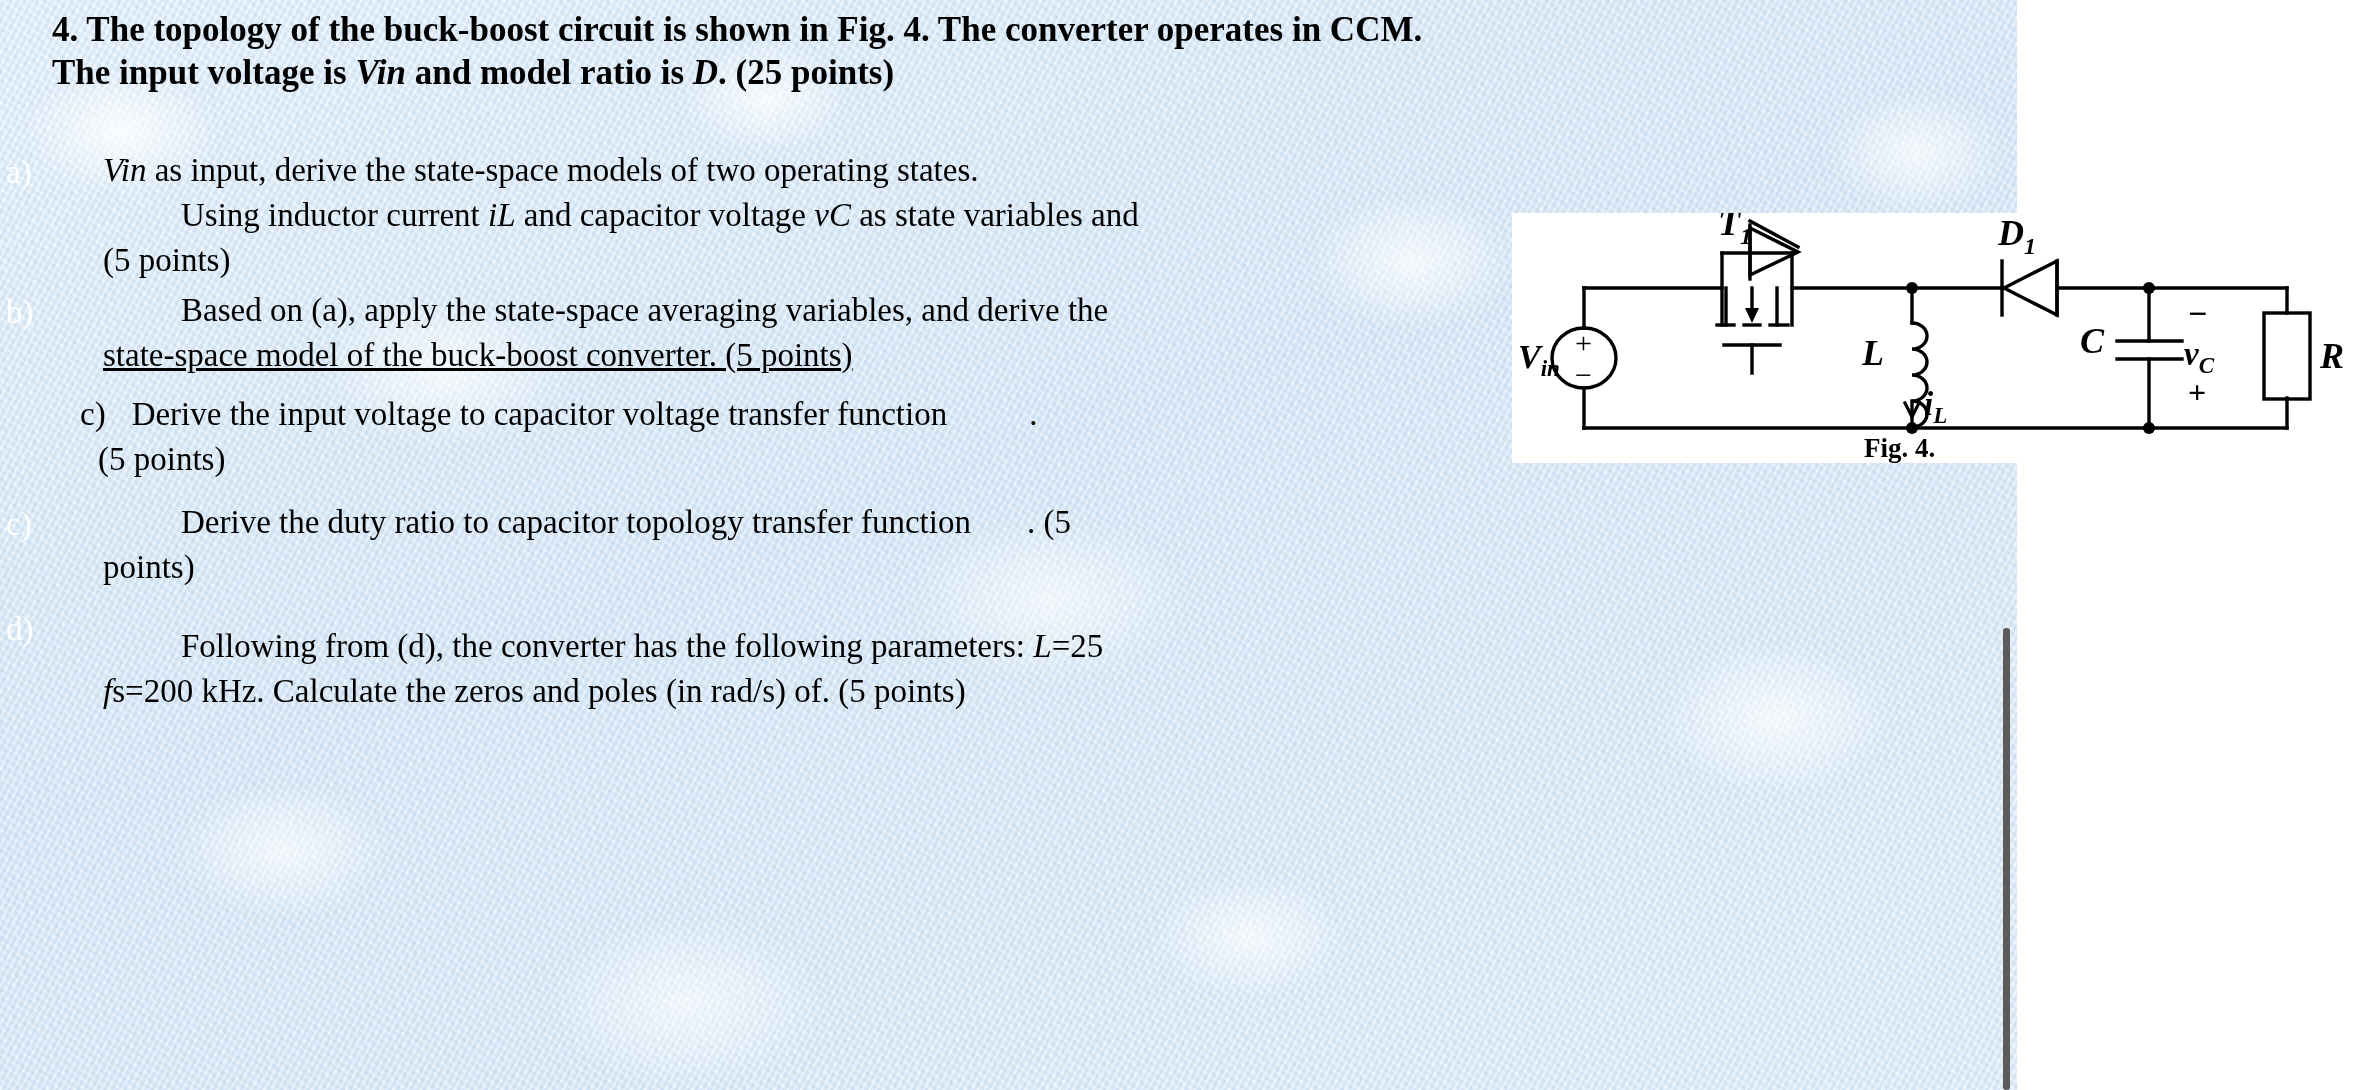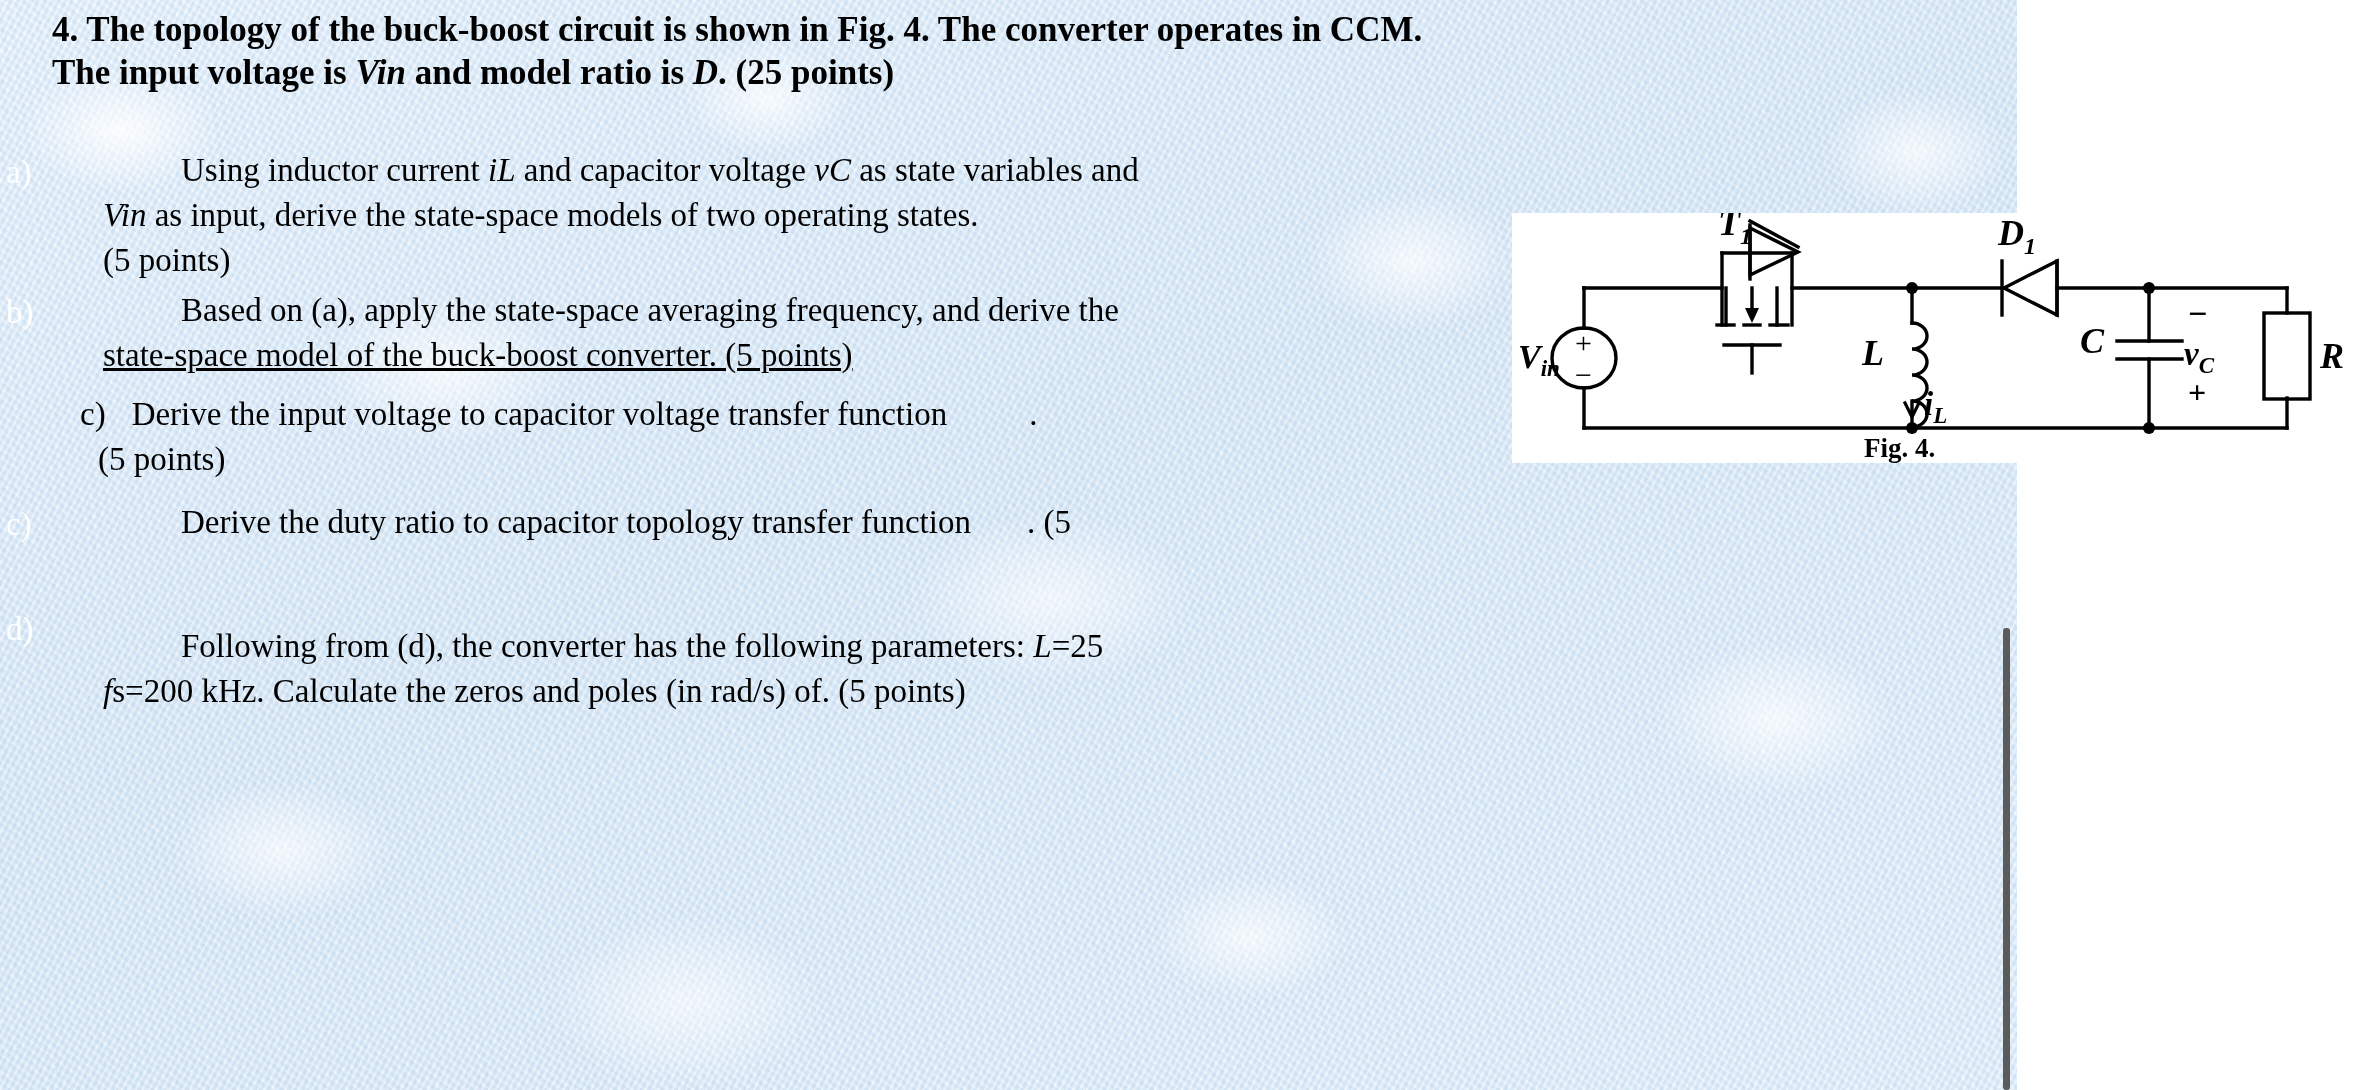--- a/index.html
+++ b/index.html
@@ -111,52 +111,55 @@
     </div>
   </div>
 
   <div class="marker white" style="left:6px; top:150px;">a)</div>
   <div class="marker white" style="left:6px; top:290px;">b)</div>
 
   <div class="marker white" style="left:6px; top:502px;">c)</div>
   <div class="marker white" style="left:6px; top:607px;">d)</div>
 
   <div class="q-item" style="left:113px; top:148px; width:1400px;">
+    <div style="margin-left:-10px;">
+      <span class="ital">Vin</span><span> as input, derive the state-space models of two operating states.</span>
+    </div>
     <div>
       <span class="indent"></span><span>Using inductor current </span><span class="ital">iL</span><span> and capacitor voltage </span><span class="ital">vC</span><span> as state variables and</span>
     </div>
     <div style="margin-left:-10px;">
-      <span class="ital">Vin</span><span> as input, derive the state-space models of two operating states.</span>
-    </div>
-    <div style="margin-left:-10px;">
       <span>(5 points)</span>
     </div>
   </div>
 
   <div class="q-item" style="left:113px; top:288px; width:1400px;">
     <div>
-      <span class="indent"></span><span>Based on (a), apply the state-space averaging frequency, and derive the</span>
+      <span class="indent"></span><span>Based on (a), apply the state-space averaging variables, and derive the</span>
     </div>
     <div style="margin-left:-10px;text-decoration:underline;">
       <span>state-space model of the buck-boost converter. (5 points)</span>
     </div>
   </div>
 
   <div class="q-item" style="left:80px; top:392px; width:1400px;">
     <div>
       <span>c)</span><span style="display:inline-block;width:26px;"></span><span>Derive the input voltage to capacitor voltage transfer function</span><span style="display:inline-block;width:82px;"></span><span>.</span>
     </div>
     <div style="margin-left:18px;">
       <span>(5 points)</span>
     </div>
   </div>
 
   <div class="q-item" style="left:113px; top:500px; width:1400px;">
     <div>
       <span class="indent"></span><span>Derive the duty ratio to capacitor topology transfer function</span><span style="display:inline-block;width:56px;"></span><span>. (5</span>
+    </div>
+    <div style="margin-left:-10px;">
+      <span>points)</span>
     </div>
   </div>
 
   <div class="q-item" style="left:113px; top:600px; width:1400px;margin-top:24px;">
     <div>
       <span class="indent"></span><span>Following from (d), the converter has the following parameters: </span><span class="ital">L</span><span>=25</span>
     </div>
     <div style="margin-left:-10px;">
       <span class="ital">f</span><span>s=200 kHz. Calculate the zeros and poles (in rad/s) of. (5 points)</span>
     </div>

